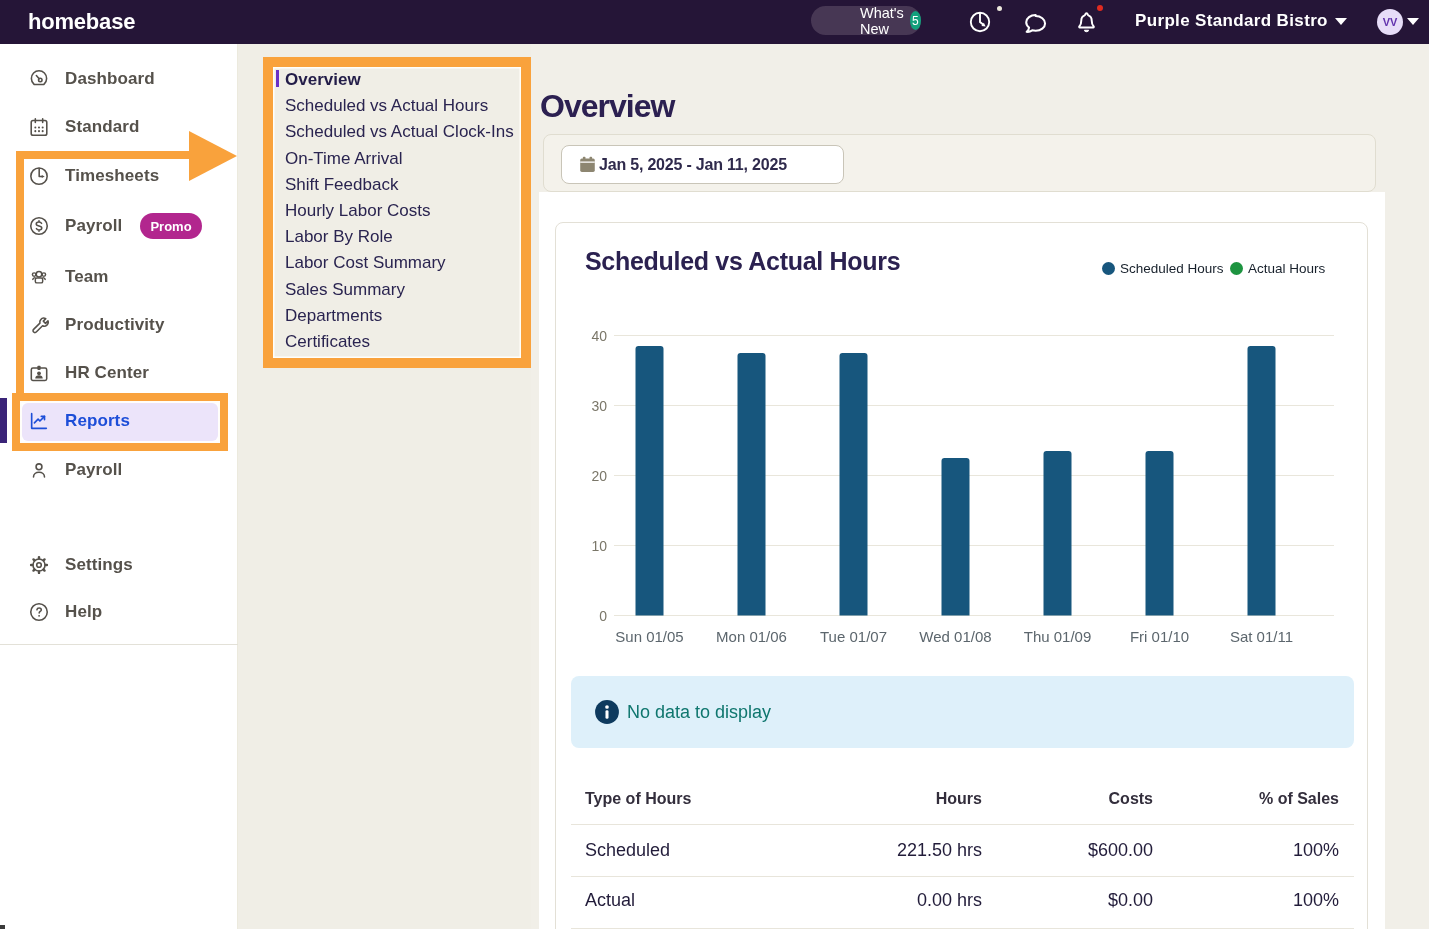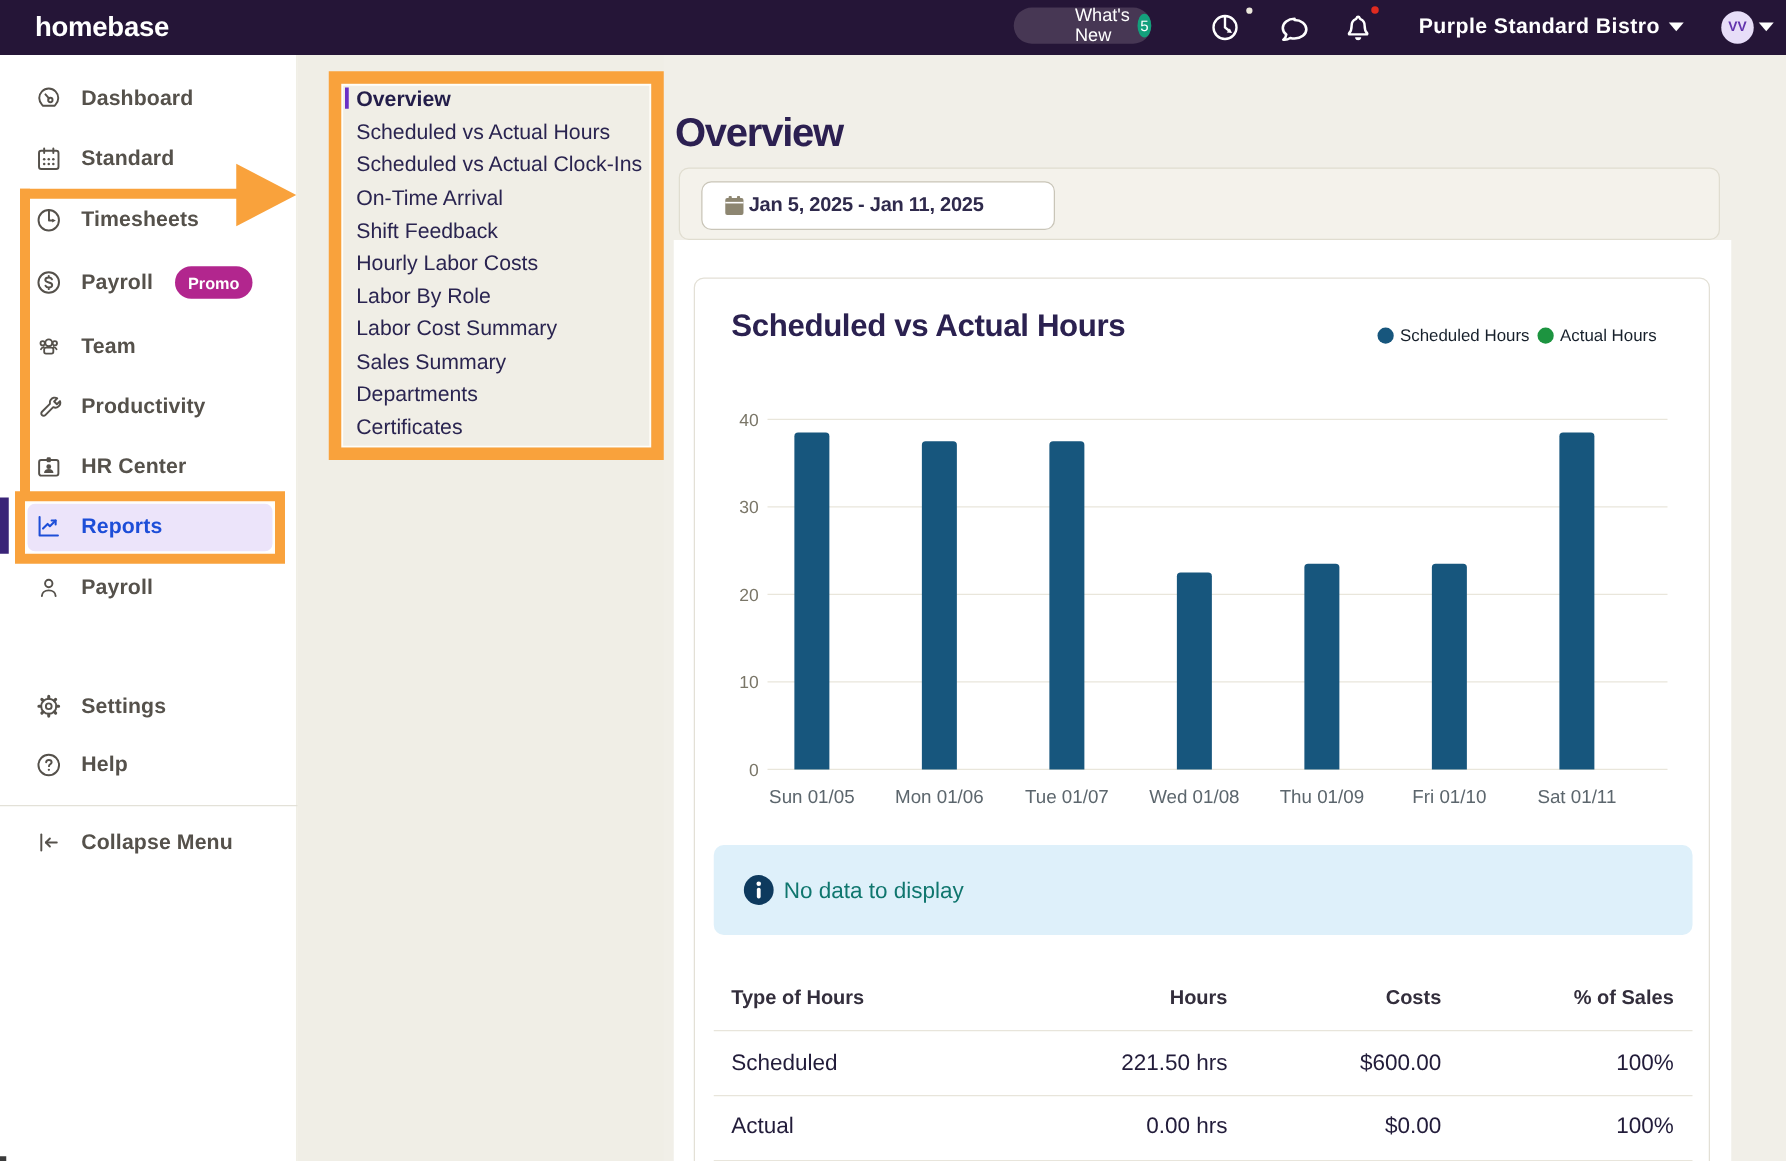--- a/index.html
+++ b/index.html
@@ -186,28 +186,20 @@
   </div>
   <div class="sbitem" style="top:547.5px;">
     <svg viewBox="0 0 24 24" fill="none" stroke="currentColor" stroke-width="1.7" stroke-linecap="round">
         <circle cx="12" cy="12" r="9"></circle>
         <path d="M9.7 9.6c.2-1.2 1.1-2 2.4-2 1.4 0 2.4.9 2.4 2.1 0 1.6-2.3 1.8-2.3 3.3"></path>
         <circle cx="12.1" cy="16.2" r="1" fill="currentColor" stroke="none"></circle>
       </svg>
     <span class="lbl">Help</span>
   </div>
   <div id="sb-divider"></div>
-  <div class="sbitem" style="top:610px;">
-    <svg viewBox="0 0 24 24" fill="none" stroke="currentColor" stroke-width="1.7" stroke-linecap="round" stroke-linejoin="round">
-        <path d="M5.5 5v14"></path>
-        <path d="M19 12H9.5"></path>
-        <path d="M13 8.5L9.5 12l3.5 3.5"></path>
-      </svg>
-    <span class="lbl">Collapse Menu</span>
-  </div>
 </div>
 <div id="purple-edge"></div>
 <div id="corner-dot"></div>
 
 <div id="col2">
   <div id="replist">
     <div class="b">Overview</div>
     <div>Scheduled vs Actual Hours</div>
     <div>Scheduled vs Actual Clock-Ins</div>
     <div>On-Time Arrival</div>

